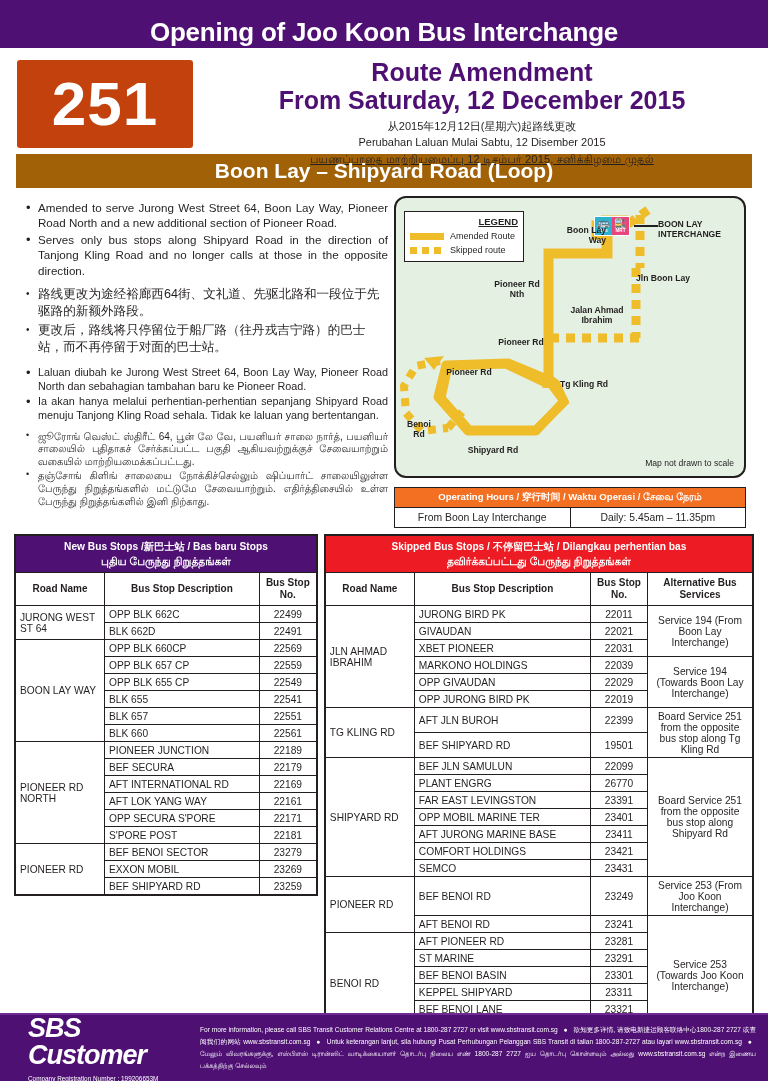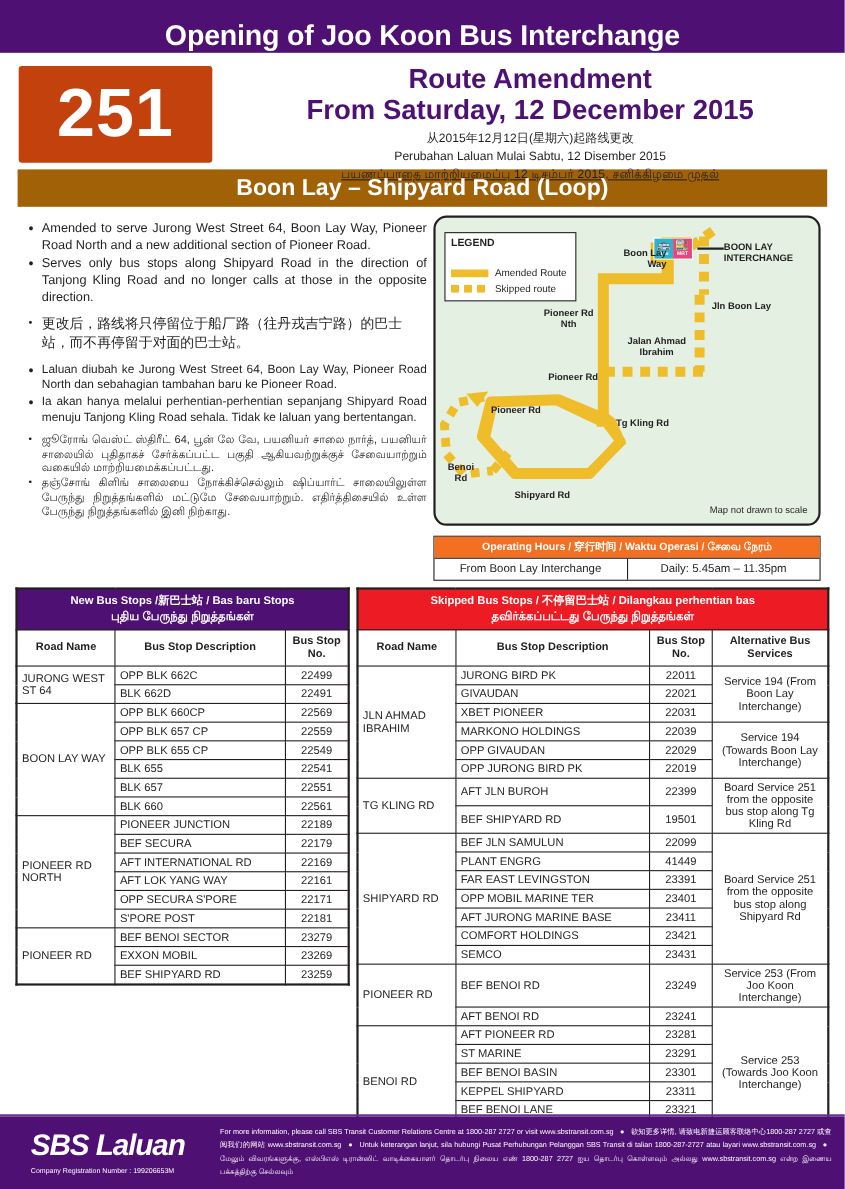--- a/index.html
+++ b/index.html
@@ -64,21 +64,21 @@
   
   .mapcol{width:360px;}
   .mapbox{
     width:352px;height:282px;background:#e4f0e2;border:2px solid #231f20;border-radius:12px;
     position:relative;overflow:hidden;box-sizing:border-box;
   }
   .legend{
     position:absolute;left:8px;top:13px;width:120px;background:#fff;border:1px solid #231f20;
     padding:4px 5px 6px 5px;box-sizing:border-box;
   }
-  .legend .lt{font-size:9.5px;font-weight:bold;text-align:left;color:#231f20;margin-bottom:16px;}
+  .legend .lt{font-size:9.5px;font-weight:bold;text-align:right;text-decoration:underline;color:#231f20;margin-bottom:4px;}
   .legend .lrow{display:flex;align-items:center;margin-top:4px;}
   .legend .swatch-solid{width:34px;height:7px;background:#efbc2a;margin-right:6px;}
   .legend .swatch-dash{width:34px;height:7px;margin-right:6px;
     background:repeating-linear-gradient(to right,#efbc2a 0 7px,transparent 7px 12px);}
   .legend .ltxt{font-size:9px;color:#231f20;}
   .maplbl{position:absolute;font-size:8.6px;font-weight:bold;color:#231f20;line-height:1.15;}
   .mapnote{position:absolute;right:10px;bottom:8px;font-size:8.6px;color:#231f20;}
   .icnbox{position:absolute;display:flex;border:1px solid #fff;}
   .icn{width:17px;height:18px;display:flex;flex-direction:column;align-items:center;justify-content:flex-start;}
   .icn .glyph{font-size:10px;line-height:11px;color:#fff;}
@@ -149,20 +149,21 @@
 
   <div class="content">
 
     <div class="bullets">
       <ul class="blk-en">
         <li>Amended to serve Jurong West Street 64, Boon Lay Way, Pioneer Road North and a new additional section of Pioneer Road.</li>
         <li>Serves only bus stops along Shipyard Road in the direction of Tanjong Kling Road and no longer calls at those in the opposite direction.</li>
       </ul>
       <div class="gap"></div>
       <ul class="blk-cn">
+        <li>路线更改为途经裕廊西64街、文礼道、先驱北路和一段位于先驱路的新额外路段。</li>
         <li>更改后，路线将只停留位于船厂路（往丹戎吉宁路）的巴士站，而不再停留于对面的巴士站。</li>
       </ul>
       <div class="gap"></div>
       <ul class="blk-ms">
         <li>Laluan diubah ke Jurong West Street 64, Boon Lay Way, Pioneer Road North dan sebahagian tambahan baru ke Pioneer Road.</li>
         <li>Ia akan hanya melalui perhentian-perhentian sepanjang Shipyard Road menuju Tanjong Kling Road sehala. Tidak ke laluan yang bertentangan.</li>
       </ul>
       <div class="gap"></div>
       <ul class="blk-ta">
         <li>ஜூரோங் வெஸ்ட் ஸ்திரீட் 64, பூன் லே வே, பயனியர் சாலை நார்த், பயனியர் சாலையில் புதிதாகச் சேர்க்கப்பட்ட பகுதி ஆகியவற்றுக்குச் சேவையாற்றும் வகையில் மாற்றியமைக்கப்பட்டது.</li>
@@ -231,21 +232,21 @@
             <div class="cap">Bus</div>
           </div>
           <div class="icn icn-mrt">
             <div class="glyph">🚉</div>
             <div class="cap">MRT</div>
           </div>
         </div>
 
         <div class="maplbl" style="left:152px;top:28px;width:58px;text-align:right;">Boon Lay Way</div>
         <div class="maplbl" style="left:262px;top:22px;width:84px;">BOON LAY INTERCHANGE</div>
-        <div class="maplbl" style="left:251px;top:76px;width:60px;">Jln Boon Lay</div>
+        <div class="maplbl" style="left:240px;top:76px;width:60px;">Jln Boon Lay</div>
         <div class="maplbl" style="left:92px;top:82px;width:58px;text-align:center;">Pioneer Rd Nth</div>
         <div class="maplbl" style="left:170px;top:108px;width:62px;text-align:center;">Jalan Ahmad Ibrahim</div>
         <div class="maplbl" style="left:100px;top:140px;width:50px;text-align:center;">Pioneer Rd</div>
         <div class="maplbl" style="left:48px;top:170px;width:50px;text-align:center;">Pioneer Rd</div>
         <div class="maplbl" style="left:163px;top:182px;width:50px;text-align:center;">Tg Kling Rd</div>
         <div class="maplbl" style="left:6px;top:222px;width:34px;text-align:center;">Benoi Rd</div>
         <div class="maplbl" style="left:62px;top:248px;width:70px;text-align:center;">Shipyard Rd</div>
 
         <div class="mapnote">Map not drawn to scale</div>
       </div>
@@ -409,21 +410,21 @@
               <td class="center">19501</td>
             </tr>
             <tr>
               <td rowspan="7">SHIPYARD RD</td>
               <td>BEF JLN SAMULUN</td>
               <td class="center">22099</td>
               <td class="center" rowspan="7">Board Service 251 from the opposite bus stop along Shipyard Rd</td>
             </tr>
             <tr>
               <td>PLANT ENGRG</td>
-              <td class="center">41449</td>
+              <td class="center">26770</td>
             </tr>
             <tr>
               <td>FAR EAST LEVINGSTON</td>
               <td class="center">23391</td>
             </tr>
             <tr>
               <td>OPP MOBIL MARINE TER</td>
               <td class="center">23401</td>
             </tr>
             <tr>
@@ -476,21 +477,21 @@
             </tr>
           </tbody>
       </table>
     </div>
   </div>
 
   <div class="hairline"></div>
 
   <div class="foot">
     <div class="logo">
-      <div class="lg">SBS Laluan</div>
+      <div class="lg">SBS Customer</div>
       <div class="reg">Company Registration Number : 199206653M</div>
     </div>
     <div class="foot-txt">
       <span>For more information, please call SBS Transit Customer Relations Centre at 1800-287 2727 or visit www.sbstransit.com.sg</span>
       <span class="dot">●</span>
       <span>欲知更多详情, 请致电新捷运顾客联络中心1800-287 2727 或查阅我们的网站 www.sbstransit.com.sg</span>
       <span class="dot">●</span>
       <span>Untuk keterangan lanjut, sila hubungi Pusat Perhubungan Pelanggan SBS Transit di talian 1800-287-2727 atau layari www.sbstransit.com.sg</span>
       <span class="dot">●</span>
       <span>மேலும் விவரங்களுக்கு, எஸ்பிஎஸ் டிரான்ஸிட் வாடிக்கையாளர் தொடர்பு நிலைய எண் 1800-287 2727 ஐய தொடர்பு கொள்ளவும் அல்லது www.sbstransit.com.sg என்ற இணைய பக்கத்திற்கு செல்லவும்</span>

